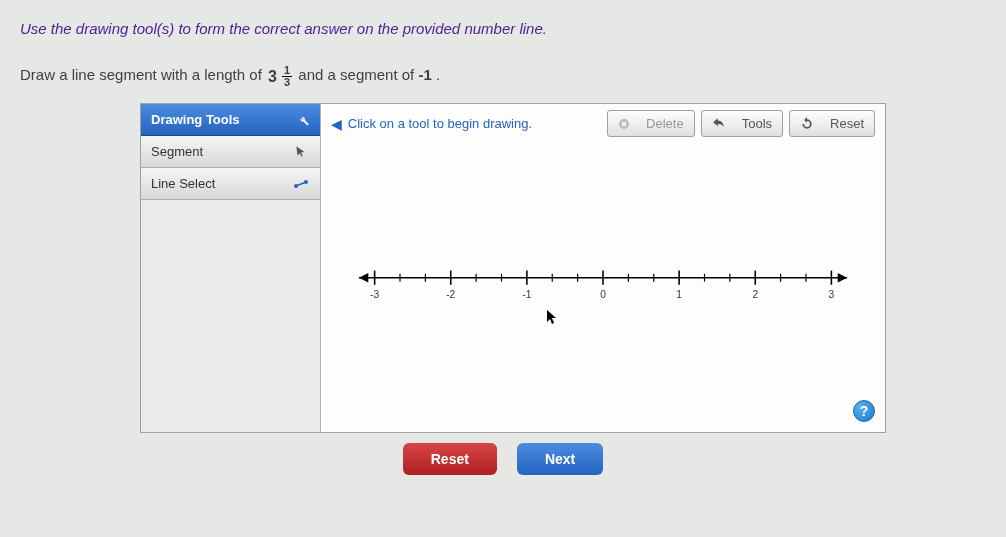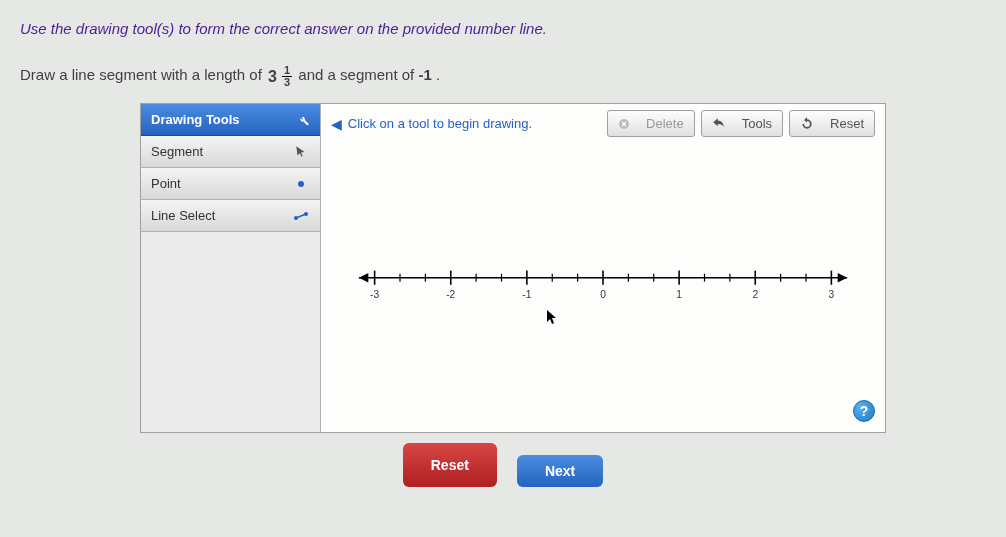--- a/index.html
+++ b/index.html
@@ -158,21 +158,21 @@
     .pill-btn {
       padding: 8px 28px;
       border-radius: 6px;
       color: #fff;
       font-size: 14px;
       font-weight: bold;
       cursor: pointer;
       border: none;
     }
     .reset-btn { background: linear-gradient(to bottom, #d84545, #b02020); }
-    .next-btn { background: linear-gradient(to bottom, #4a8de0, #2563c0); margin-top: 12px; }
+    .next-btn { background: linear-gradient(to bottom, #4a8de0, #2563c0); }
     svg { display: block; }
   </style>
 </head>
 <body>
 
 <div class="instruction">Use the drawing tool(s) to form the correct answer on the provided number line.</div>
 
 <div class="instruction-2">
   <span>Draw a line segment with a length of </span>
   <span class="fraction">
@@ -196,28 +196,20 @@
         <svg width="14" height="14" viewBox="0 0 24 24" fill="#fff">
             <path d="M22 19l-7-7c.5-1.3.3-2.9-.8-4a4 4 0 00-4.8-.6l2.8 2.8-1.4 1.4L8 8.8a4 4 0 00.6 4.8c1.1 1.1 2.7 1.3 4 .8l7 7 2.4-2.4z"></path>
           </svg>
       </span>
     </div>
     <div class="tool-row">
       <span>Segment</span>
       <span class="tool-icon-box">
         <svg width="14" height="14" viewBox="0 0 24 24" fill="#555">
             <path d="M4 2l14 10-6 1 3 6-2 1-3-6-4 4z"></path>
-          </svg>
-      </span>
-    </div>
-    <div class="tool-row">
-      <span>Point</span>
-      <span class="tool-icon-box">
-        <svg width="10" height="10" viewBox="0 0 10 10">
-            <circle cx="5" cy="5" r="3" fill="#2563c0"></circle>
           </svg>
       </span>
     </div>
     <div class="tool-row">
       <span>Line Select</span>
       <span class="tool-icon-box">
         <svg width="16" height="10" viewBox="0 0 16 10">
             <circle cx="3" cy="7" r="2" fill="#2563c0"></circle>
             <circle cx="13" cy="3" r="2" fill="#2563c0"></circle>
             <line x1="3" y1="7" x2="13" y2="3" stroke="#2563c0" stroke-width="1.5"></line>

